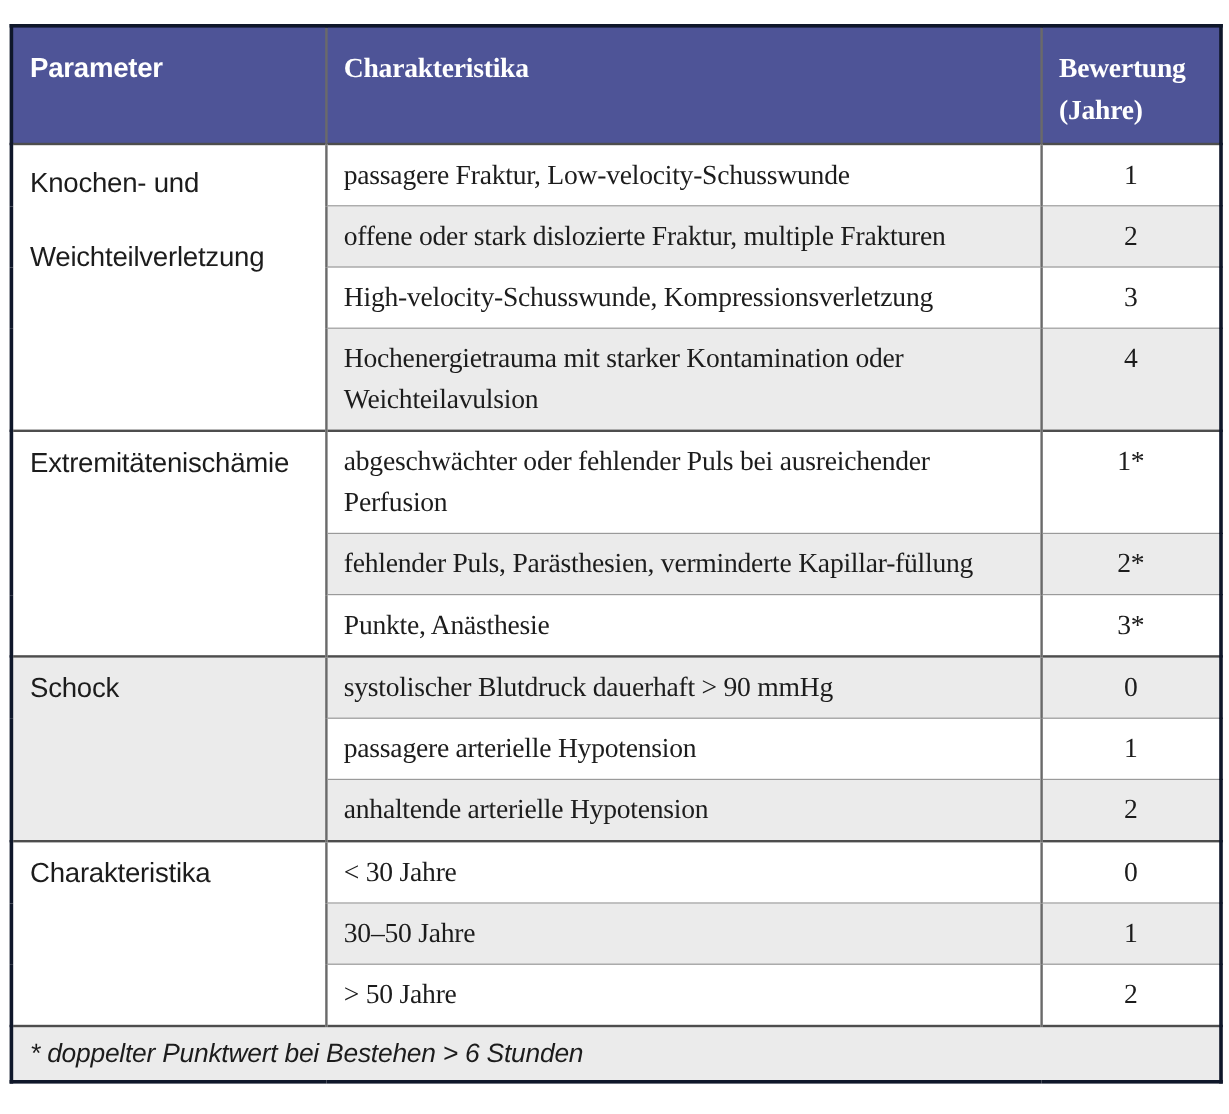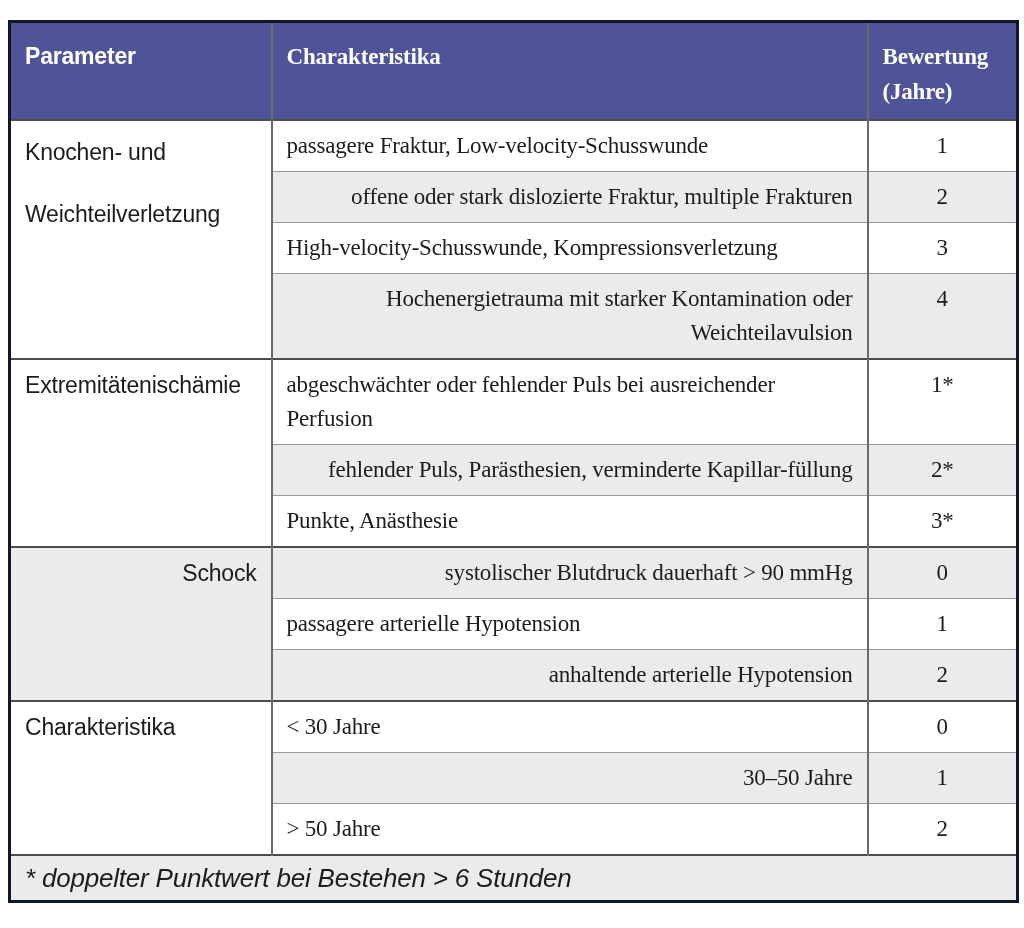--- a/index.html
+++ b/index.html
@@ -41,35 +41,35 @@
     color: #1c1c1c;
     padding: 8px 14px;
     line-height: 34px;
     vertical-align: top;
     letter-spacing: -0.2px;
     background: #ffffff;
   }
   td.c2, td.c3, th.c2, th.c3 { border-left: 2px solid #6a6a6a; font-family: Liberation Serif, serif; }
   tbody td { border-top: 1px solid #9a9a9a; }
   tr.gs td, tfoot td { border-top: 2px solid #4d4d4d; }
-  td.gray { background: #ebebeb; text-align: right; }
+  td.gray { background: #ebebeb; }
   td.score {
     text-align: center;
     padding-left: 4px;
     padding-right: 4px;
   }
   td.param-tall {
     padding-top: 0;
     padding-bottom: 0;
     line-height: 62px;
   }
   tfoot td {
     background: #ebebeb;
     font-style: italic;
-    font-size: 26px;
+    font-size: 22px;
     padding: 5px 14px;
     line-height: 34px;
   }
 </style>
 </head>
 <body>
 
 <table class="score-table">
   <colgroup>
     <col class="c1">

